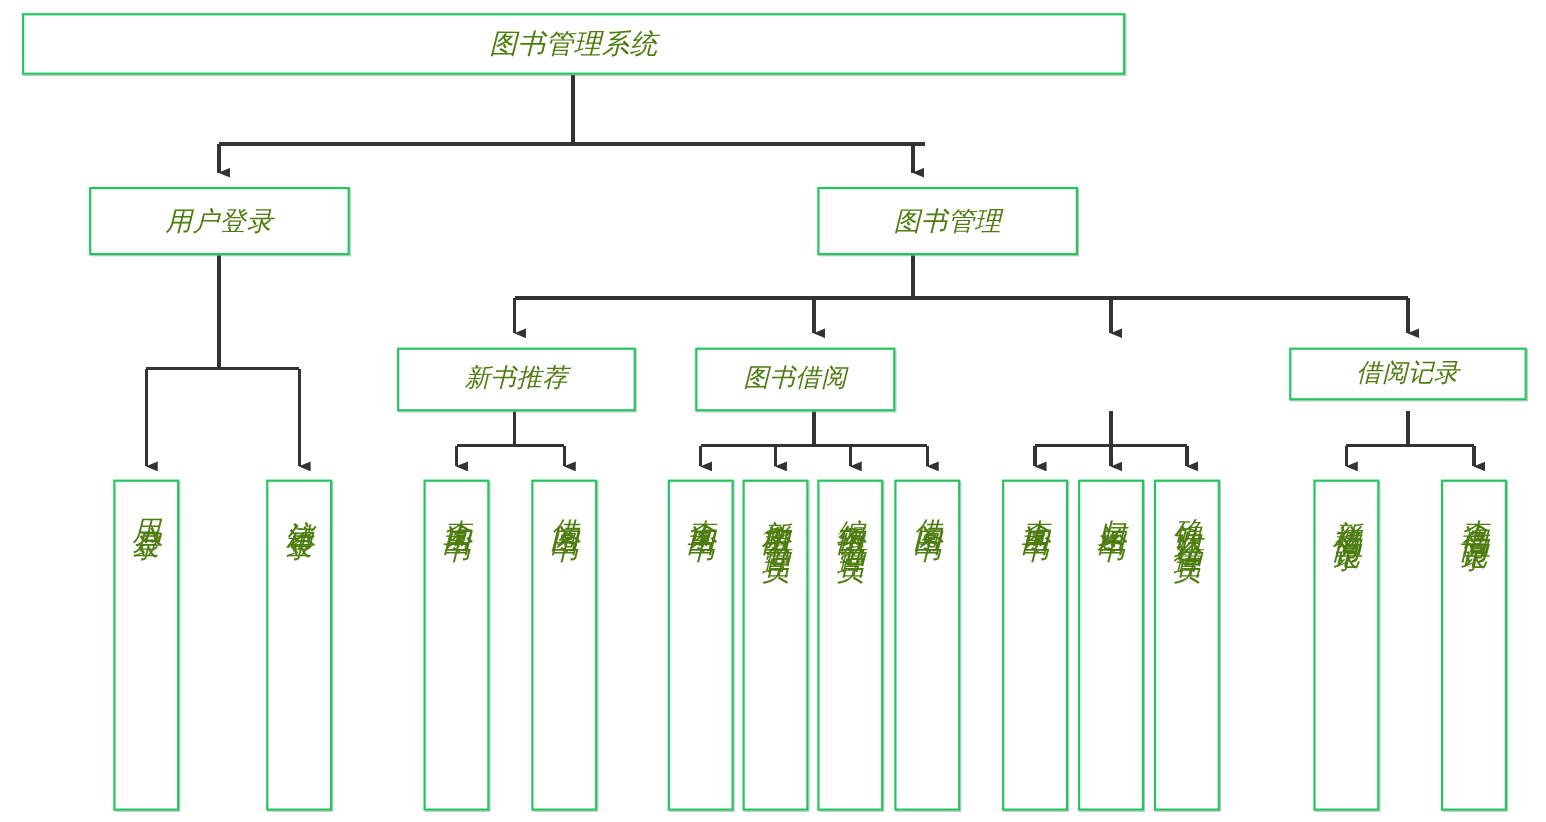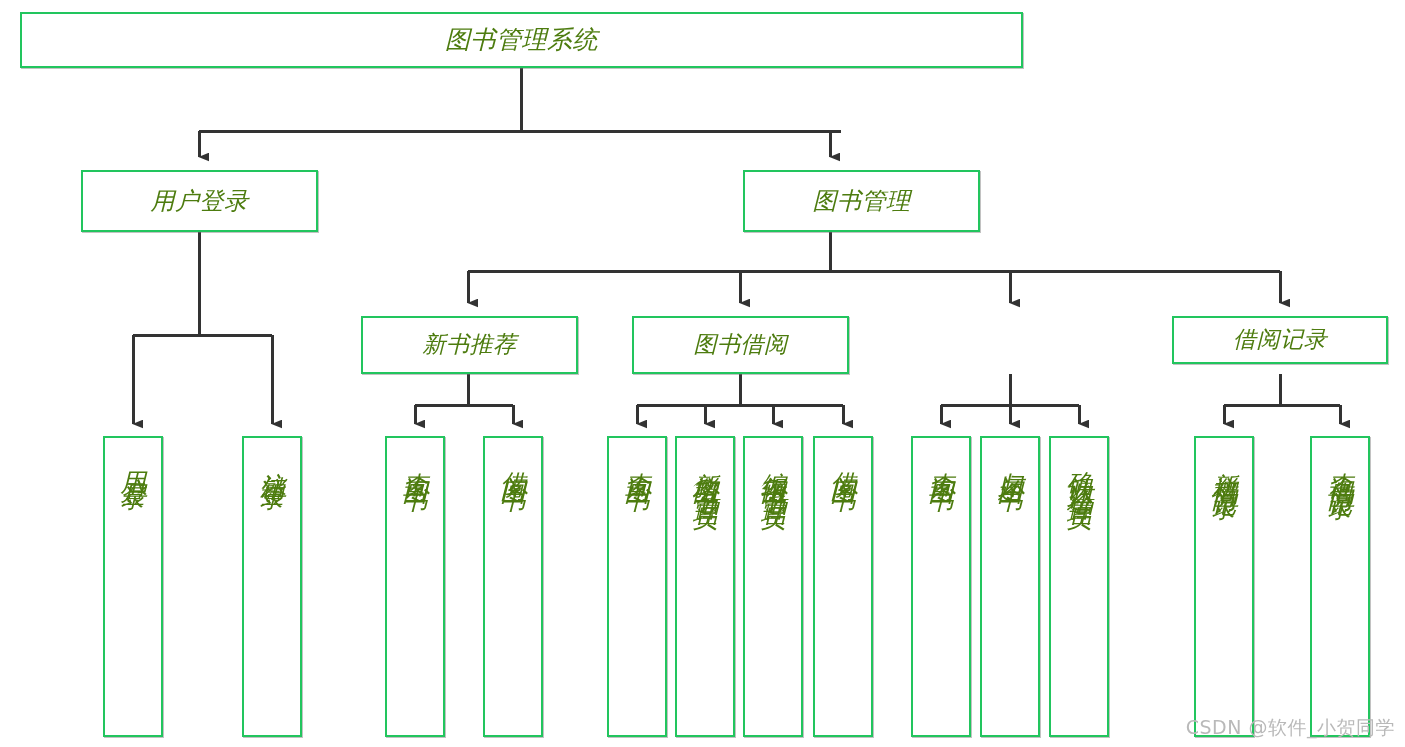--- a/index.html
+++ b/index.html
@@ -130,21 +130,21 @@
   </div>
 
   <div class="node lvl1" style="left:711px;top:170px;width:237px;height:62px;margin-left:32px;">
     <span class="label">图书管理</span>
   </div>
 
   <div class="node lvl2" style="left:361px;top:316px;width:217px;height:58px;">
     <span class="label">新书推荐</span>
   </div>
 
-  <div class="node lvl2" style="left:632px;top:316px;width:217px;height:58px;">
+  <div class="node lvl2" style="left:632px;top:316px;width:182px;height:58px;">
     <span class="label">图书借阅</span>
   </div>
 
 
   <div class="node lvl2" style="left:1172px;top:316px;width:216px;height:48px;">
     <span class="label">借阅记录</span>
   </div>
 
   <div class="node leaf" style="left:103px;top:436px;width:60px;height:301px;">
     <span class="label">用户登录</span>
@@ -191,15 +191,14 @@
   </div>
 
   <div class="node leaf" style="left:1194px;top:436px;width:60px;height:301px;">
     <span class="label">新增借阅记录</span>
   </div>
 
   <div class="node leaf" style="left:1310px;top:436px;width:60px;height:301px;">
     <span class="label">查询借阅记录</span>
   </div>
 
-  <div class="watermark">CSDN @软件_小贺同学</div>
 
 </div>
 
 </body></html>

